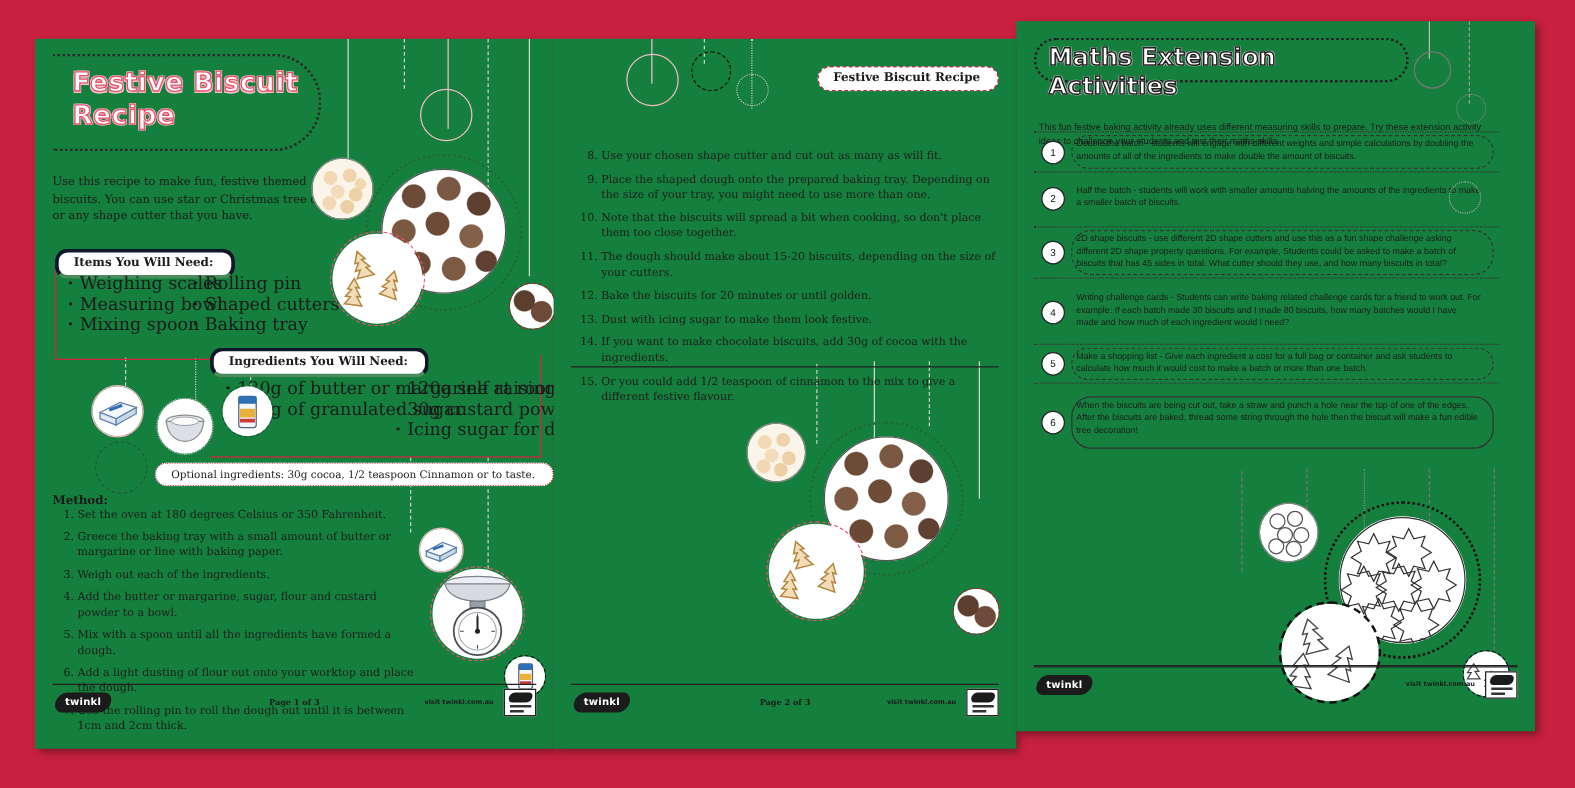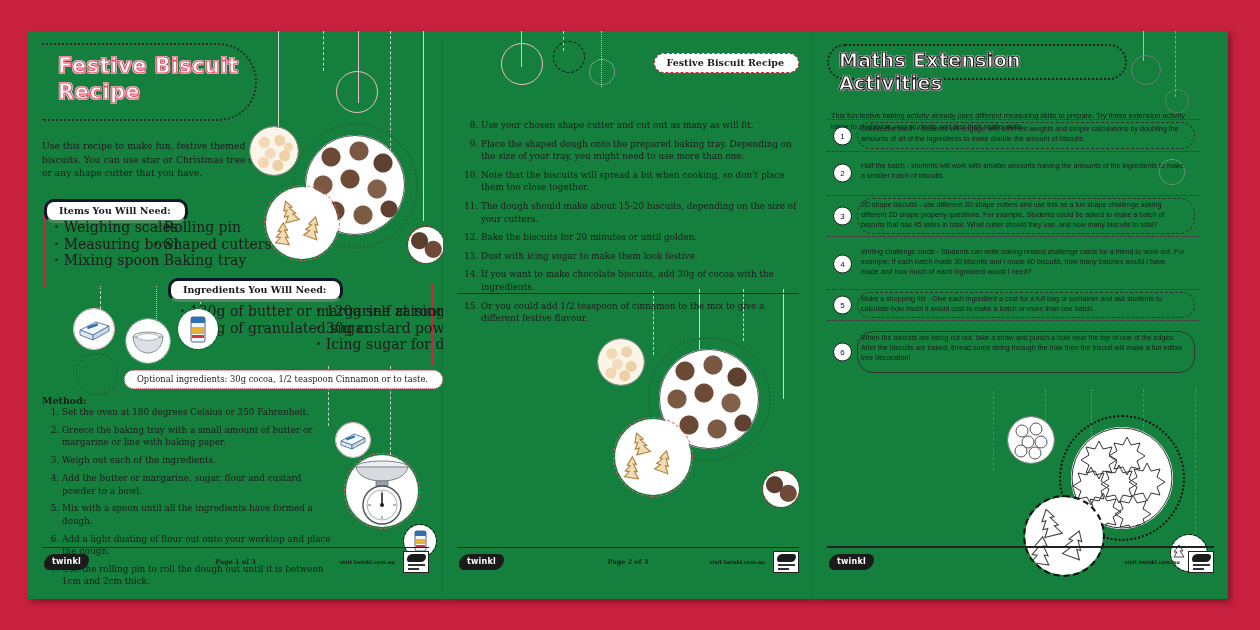--- a/index.html
+++ b/index.html
@@ -14,21 +14,21 @@
 
   
   .sheet {
     position:absolute;
     background:#15803d;
     box-shadow:3px 3px 6px rgba(0,0,0,.35);
     overflow:hidden;
   }
   #page1 { left:28px;  top:31px; width:415px; height:568px; }
   #page2 { left:443px; top:31px; width:370px; height:568px; }
-  #page3 { left:813px; top:31px; width:415px; height:568px; }
+  #page3 { left:813px; top:17px; width:415px; height:568px; }
 
   
   .string {
     position:absolute; width:0; border-left:1px solid #cfd8cf; top:0;
   }
   .string.dash { border-left:1px dashed #c9cfc9; }
   .string.dot  { border-left:1px dotted #cfc4c9; }
 
   
   .title-box {

